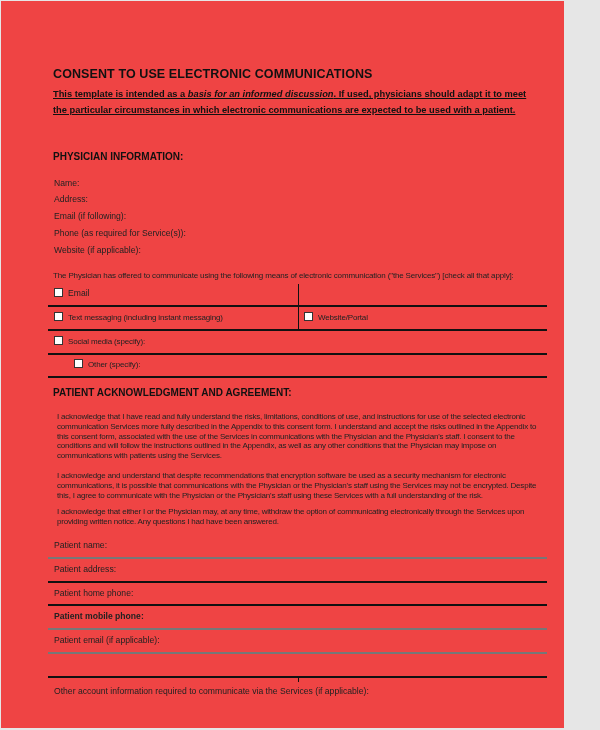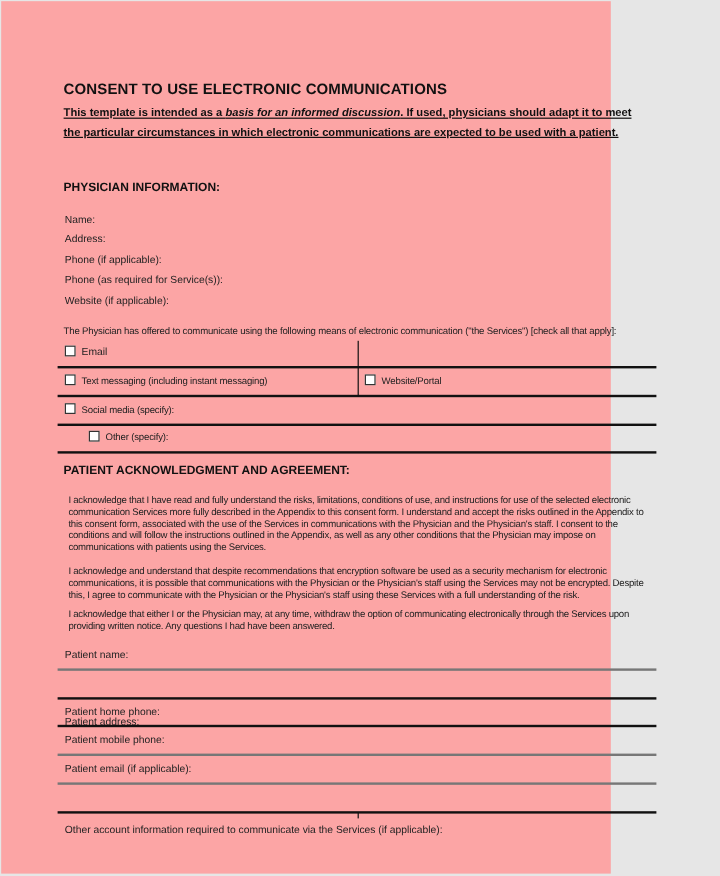--- a/index.html
+++ b/index.html
@@ -2,22 +2,22 @@
 <html><head>
 <meta charset="utf-8">
 <style>
   html, body { margin: 0; padding: 0; }
   body {
     width: 600px; height: 730px; background: #e6e6e6;
     font-family: "Liberation Sans", sans-serif; color: #111;
     position: relative; overflow: hidden;
   }
   .page {
-    position: absolute; left: 1px; top: 1px; width: 508px; height: 727px;
-    background: #fca5a5;
+    position: absolute; left: 1px; top: 1px; width: 563px; height: 727px;
+    background: #ef4444;
   }
   .abs { position: absolute; white-space: nowrap; }
   .title { left: 52px; top: 66px; font-size: 12.5px; font-weight: bold; letter-spacing: 0.1px; }
   .intro { left: 52px; font-size: 9.3px; font-weight: bold; text-decoration: underline; }
   .intro em { font-style: italic; }
   .h2 { left: 52px; font-size: 10px; font-weight: bold; }
   .label { left: 53px; font-size: 8.6px; color: #222; }
   .small { font-size: 8px; color: #222; letter-spacing: -0.15px; }
   .hline { position: absolute; left: 47px; width: 499px; height: 1.5px; background: #111; }
   .hline.gray { background: #777; height: 2px; }
@@ -35,21 +35,21 @@
 
   <div class="abs title">CONSENT  TO USE ELECTRONIC  COMMUNICATIONS</div>
 
   <div class="abs intro" style="top:88px;"><span>This template is intended as a </span><em>basis for an informed discussion</em><span>.  If used, physicians  should adapt it to meet</span></div>
   <div class="abs intro" style="top:104px;">the particular circumstances  in which electronic communications  are expected to be used with a patient.</div>
 
   <div class="abs h2" style="top:150px;">PHYSICIAN INFORMATION:</div>
 
   <div class="abs label" style="top:177px;">Name:</div>
   <div class="abs label" style="top:193px;">Address:</div>
-  <div class="abs label" style="top:210px;">Phone (if applicable):</div>
+  <div class="abs label" style="top:210px;">Email (if following):</div>
   <div class="abs label" style="top:227px;">Phone (as required for Service(s)):</div>
   <div class="abs label" style="top:244px;">Website (if applicable):</div>
 
   <div class="abs small" style="left:52px; top:270px;">The Physician has offered to communicate using the following means of electronic communication ("the Services") [check all that apply]:</div>
 
   <div class="abs label" style="top:287px;"><span class="cb"></span><span>Email</span></div>
   <div class="hline" style="top:304px;"></div>
 
   <div class="abs label" style="top:311px;"><span class="cb"></span><span class="small">Text  messaging (including instant messaging)</span></div>
   <div class="abs label" style="left:303px; top:311px;"><span class="cb"></span><span class="small">Website/Portal</span></div>
@@ -63,25 +63,25 @@
   <div class="hline" style="top:375px;"></div>
 
   <div class="abs h2" style="top:386px;">PATIENT ACKNOWLEDGMENT AND AGREEMENT:</div>
 
   <div class="abs para" style="top:411px;">I acknowledge that I have read and fully understand the risks, limitations, conditions of use, and instructions for use of the selected electronic communication Services more fully described in the Appendix to this consent form. I understand and accept the risks outlined in the Appendix to this consent form, associated with the use of the Services in communications with the Physician and the Physician's staff. I consent to the conditions and will follow the instructions outlined in the Appendix, as well as any other conditions that the Physician may impose on communications with patients using the Services.</div>
   <div class="abs para" style="top:470px;">I acknowledge and understand that despite recommendations that encryption software be used as a security mechanism for electronic communications, it is possible that communications with the Physician or the Physician's staff using the Services may not be encrypted. Despite this, I agree to communicate with the Physician or the Physician's staff using these Services with a full understanding of the risk.</div>
   <div class="abs para" style="top:506px;">I acknowledge that either I or the Physician may, at any time, withdraw the option of communicating electronically through the Services upon providing written notice. Any questions I had have been answered.</div>
 
   <div class="abs label" style="top:539px;">Patient name:</div>
   <div class="hline gray" style="top:556px;"></div>
-  <div class="abs label" style="top:595px;">Patient address:</div>
+  <div class="abs label" style="top:563px;">Patient address:</div>
   <div class="hline" style="top:580px;"></div>
   <div class="abs label" style="top:587px;">Patient home phone:</div>
   <div class="hline" style="top:603px;"></div>
-  <div class="abs label" style="top:610px;">Patient mobile phone:</div>
+  <div class="abs label" style="top:610px;font-weight:bold;">Patient mobile phone:</div>
   <div class="hline gray" style="top:627px;"></div>
   <div class="abs label" style="top:634px;">Patient email (if applicable):</div>
   <div class="hline gray" style="top:651px;"></div>
   <div class="abs label" style="top:685px;">Other account information required to communicate via the Services (if applicable):</div>
   <div class="hline" style="top:675px;"></div>
   <div class="vline" style="top:676px; height:5px;"></div>
 
 </div>
 
 </body></html>

